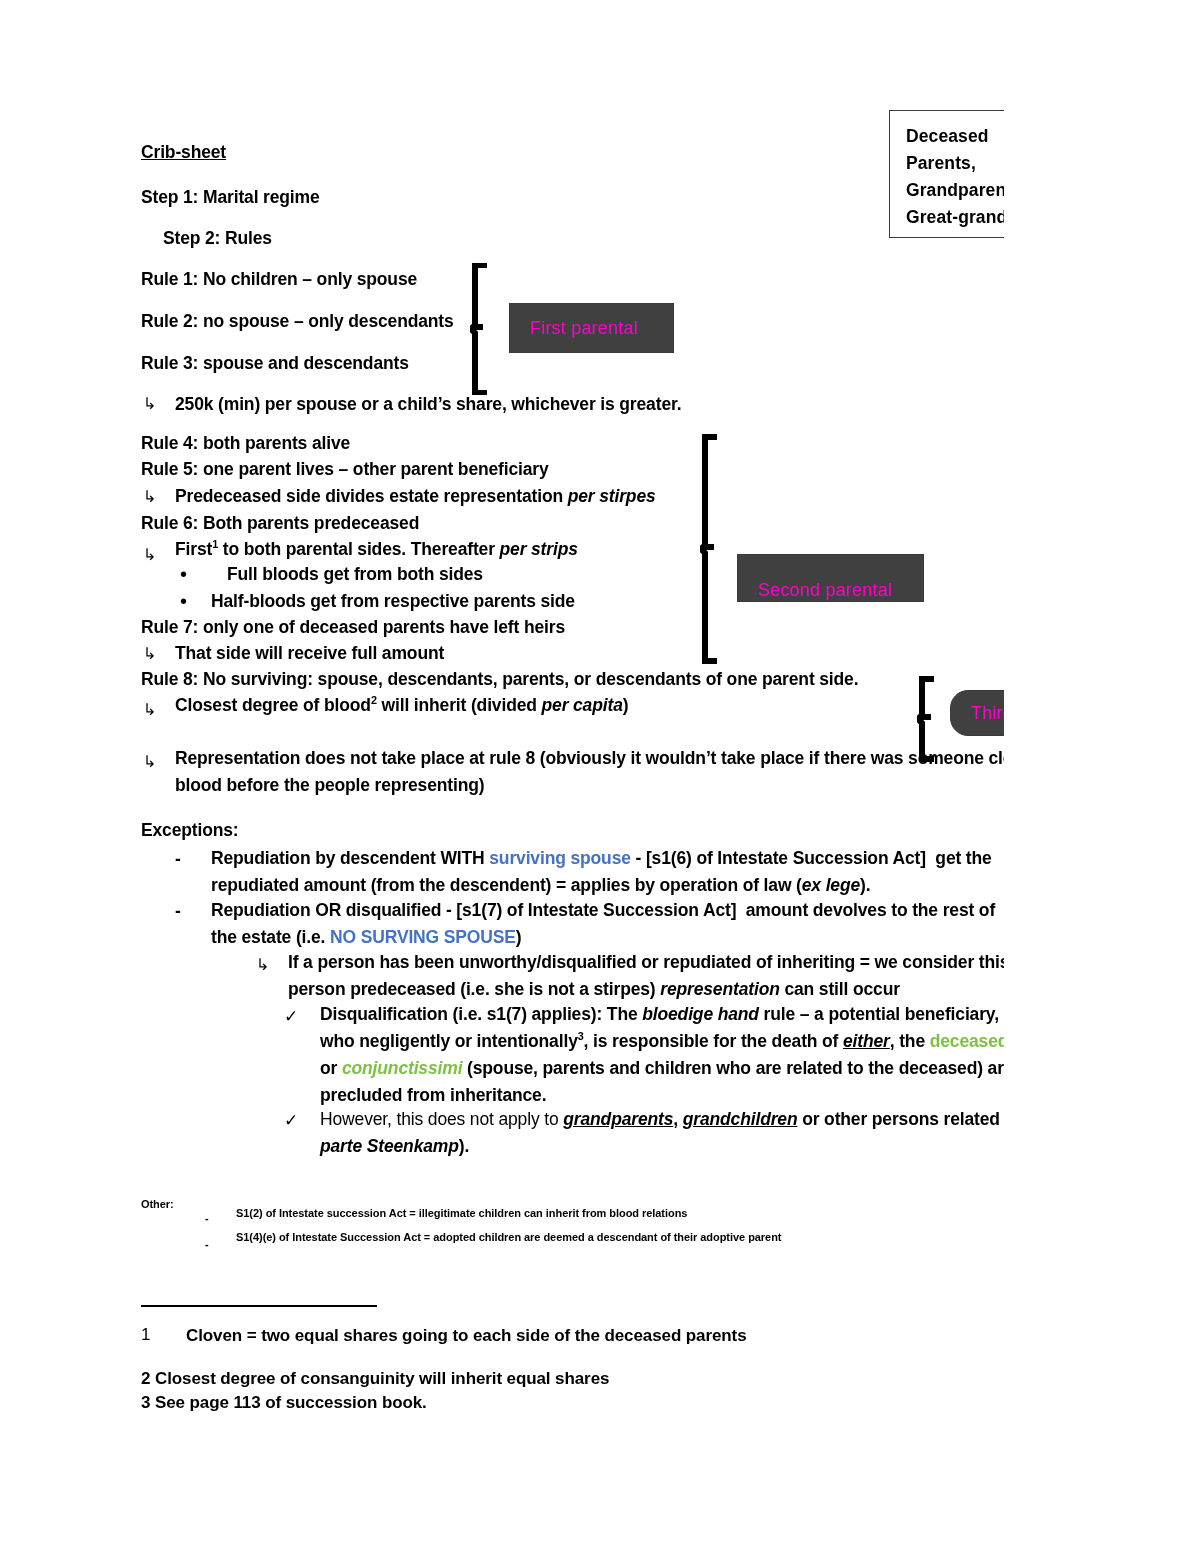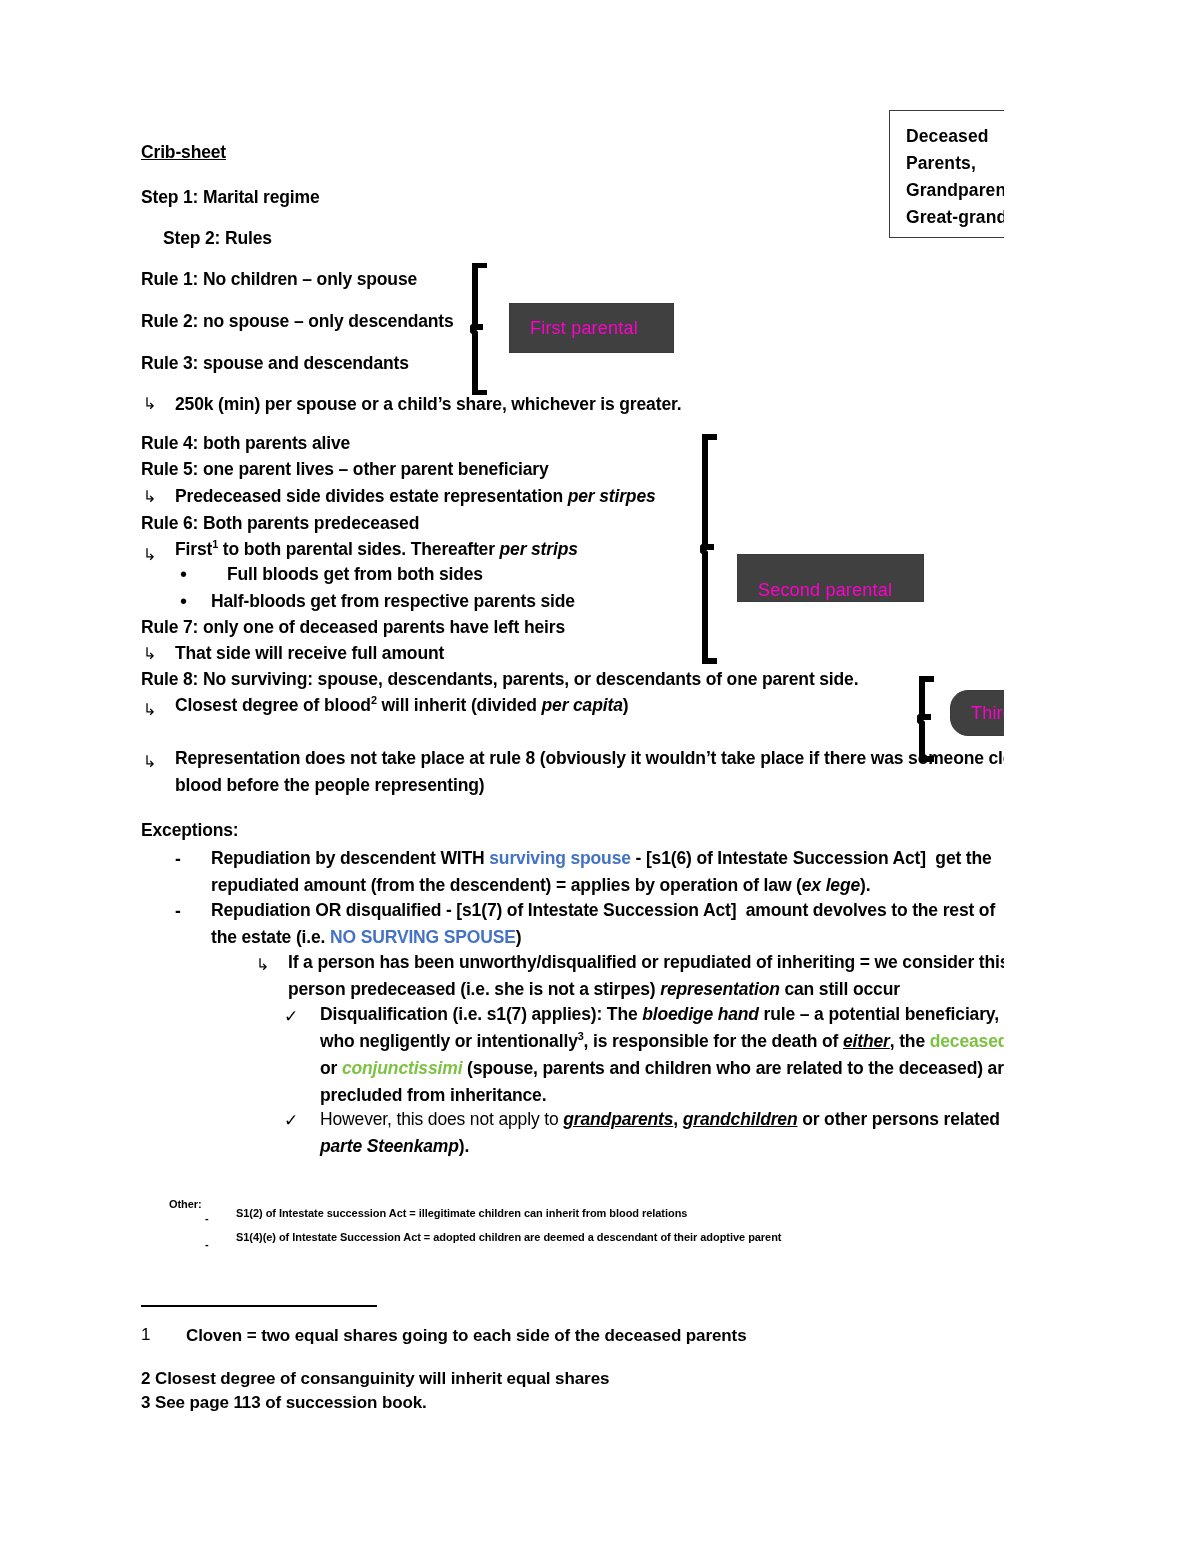--- a/index.html
+++ b/index.html
@@ -236,21 +236,21 @@
 
   <div class="arrow-bullet" style="left:256px; top:957px;">↳</div>
   <div class="txt" style="left:288px; top:949px; width:745px; line-height:1.55;"><span>If a person has been unworthy/disqualified or repudiated of inheriting = we consider this person predeceased (i.e. she is not a stirpes) </span><span class="it">representation</span><span> can still occur</span></div>
 
   <div class="check-bullet" style="left:284px; top:1008px;">✓</div>
   <div class="txt" style="left:320px; top:1001px; width:695px; line-height:1.55;"><span>Disqualification (i.e. s1(7) applies): The </span><span class="it">bloedige hand</span><span> rule – a potential beneficiary, who negligently or intentionally</span><sup>3</sup><span>, is responsible for the death of </span><span class="u it">either</span><span>, the </span><span class="green">deceased</span><span> or </span><span class="green it">conjunctissimi</span><span> (spouse, parents and children who are related to the deceased) are precluded from inheritance.</span></div>
 
   <div class="check-bullet" style="left:284px; top:1112px;">✓</div>
   <div class="txt" style="left:320px; top:1106px; width:740px; line-height:1.55; font-weight:normal;"><span>However, this does not apply to </span><span class="u it" style="font-weight:bold;">grandparents</span><span style="font-weight:bold;">, </span><span class="u it" style="font-weight:bold;">grandchildren</span><span style="font-weight:bold;"> or other persons related (</span><span class="it" style="font-weight:bold;">Ex parte Steenkamp</span><span style="font-weight:bold;">).</span></div>
 
-  <div class="small" style="left:141px; top:1197px;margin-left:28px;">Other:</div>
+  <div class="small" style="left:141px; top:1197px;">Other:</div>
 
   <div class="small-dash" style="left:205px; top:1213px;">-</div>
   <div class="small" style="left:236px; top:1206px;">S1(2) of Intestate succession Act = illegitimate children can inherit from blood relations</div>
 
   <div class="small-dash" style="left:205px; top:1239px;">-</div>
   <div class="small" style="left:236px; top:1230px;">S1(4)(e) of Intestate Succession Act = adopted children are deemed a descendant of their adoptive parent</div>
 
   <div id="footnote-rule"></div>
 
   <div class="fn-num" style="left:141px; top:1325px;">1</div>

